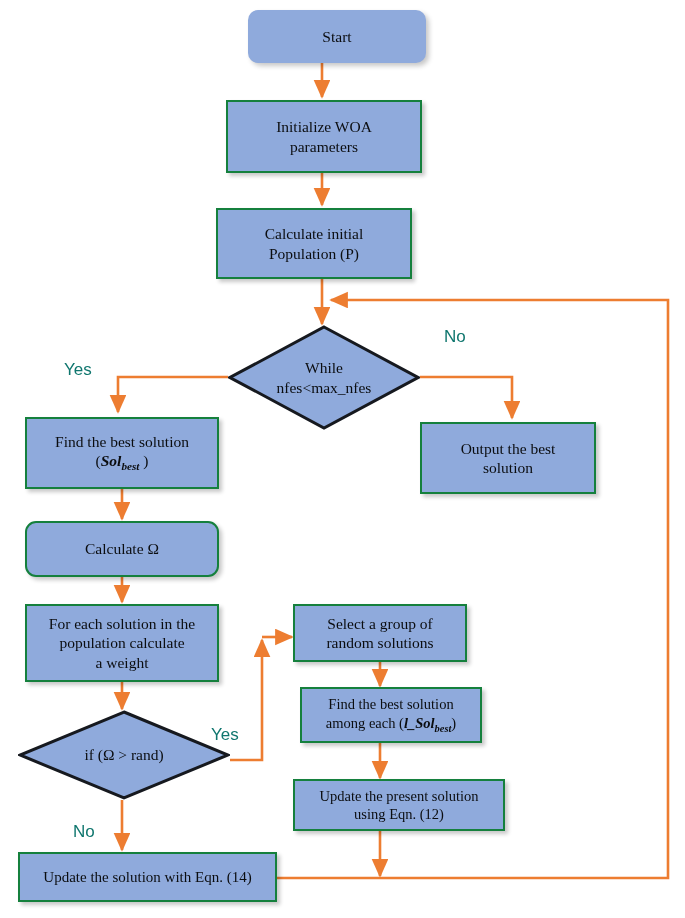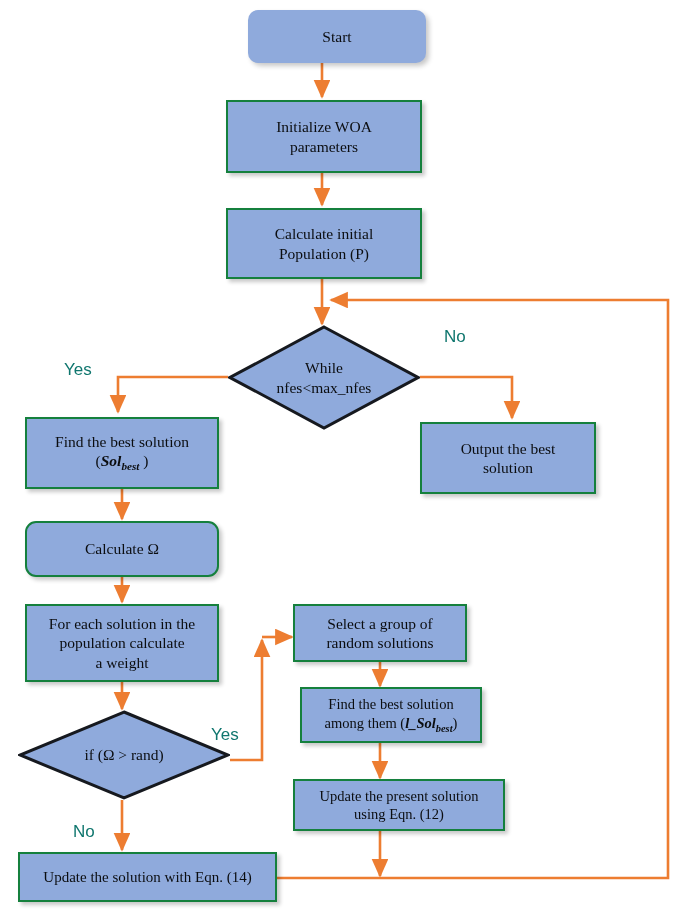--- a/index.html
+++ b/index.html
@@ -117,21 +117,21 @@
 
   <div class="node terminator" style="left:233px; top:10px; width:178px; height:53px;margin-left:15px;">
     <span class="t">Start</span>
   </div>
 
   <div class="node" style="left:226px; top:100px; width:196px; height:73px;">
     <span class="t">Initialize WOA
 parameters</span>
   </div>
 
-  <div class="node" style="left:226px; top:208px; width:196px; height:71px;">
+  <div class="node" style="left:216px; top:208px; width:196px; height:71px;">
     <span class="t">Calculate initial
 Population (P)</span>
   </div>
 
   <div class="node decision" style="left:228px; top:325px; width:192px; height:105px;">
     <svg class="dia" viewBox="0 0 192 105" preserveAspectRatio="none">
       <polygon points="96,2 190,52.5 96,103 2,52.5" fill="#8faadc" stroke="#16191f" stroke-width="3"></polygon>
     </svg>
     <span class="dtext t">While
 nfes&lt;max_nfes</span>
@@ -171,21 +171,21 @@
   </div>
 
   <div class="node" style="left:293px; top:604px; width:174px; height:58px;">
     <span class="t">Select a group of
 random solutions</span>
   </div>
 
   <div class="node" style="left:300px; top:687px; width:182px; height:56px; font-size:14.5px;">
     <span>
       <span>Find the best solution</span><br>
-      <span>among them (</span><span class="mathit">l_Sol</span><sub>best</sub><span>)</span>
+      <span>among each (</span><span class="mathit">l_Sol</span><sub>best</sub><span>)</span>
     </span>
   </div>
 
   <div class="node" style="left:293px; top:779px; width:212px; height:52px; font-size:14.5px;">
     <span class="t">Update the present solution
 using Eqn. (12)</span>
   </div>
 
   <div class="edge-label" style="left:64px; top:360px;">Yes</div>
   <div class="edge-label" style="left:444px; top:327px;">No</div>

